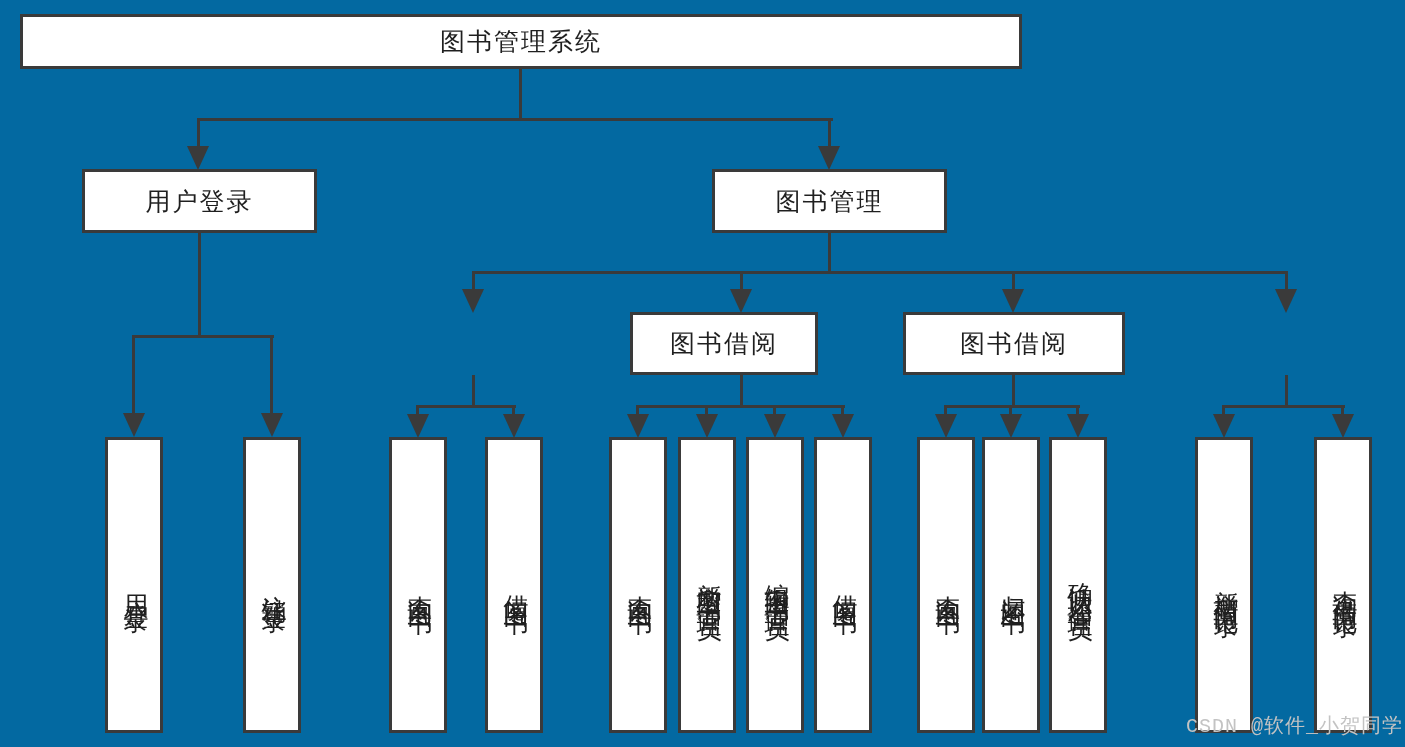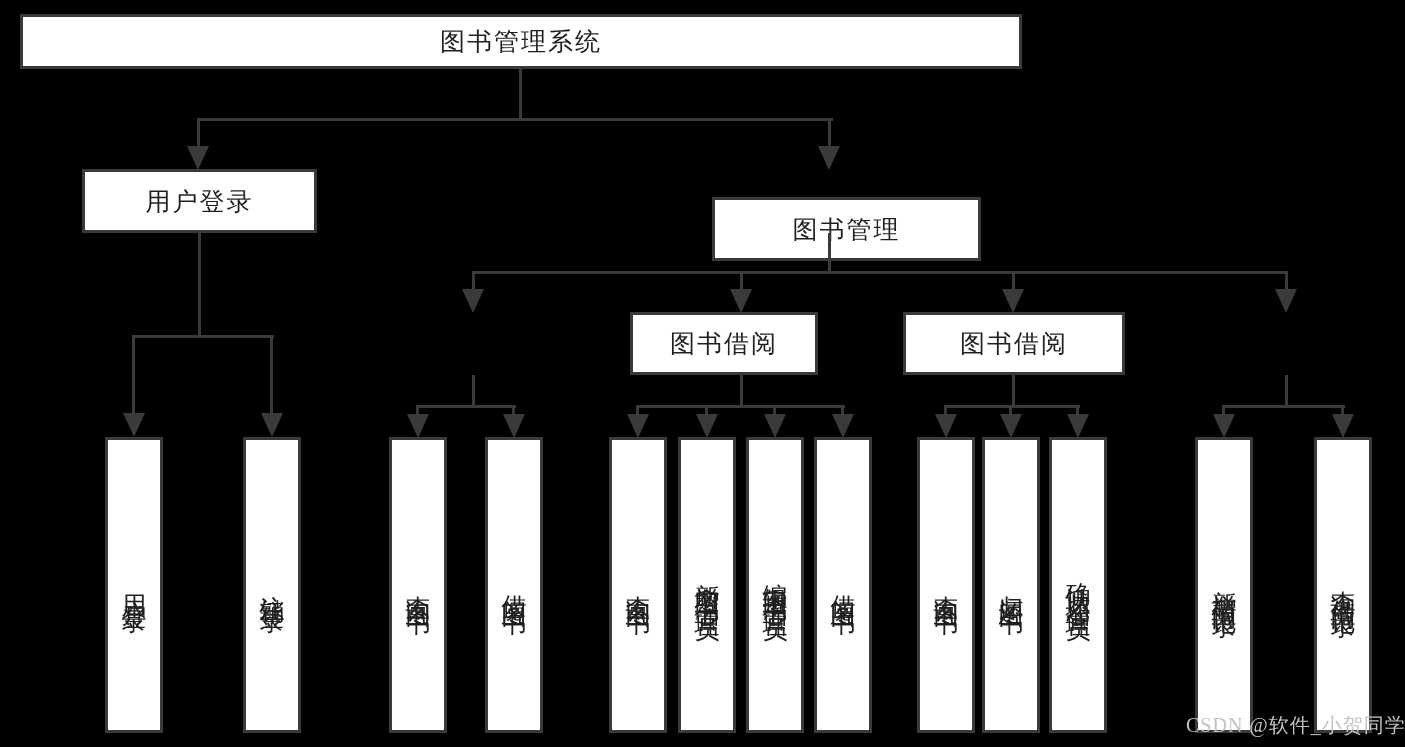--- a/index.html
+++ b/index.html
@@ -1,21 +1,21 @@
 <!DOCTYPE html>
 <html><head>
 <meta charset="utf-8">
 <style>
   html, body { margin: 0; padding: 0; background: #ffffff; }
   #canvas {
     position: relative;
     width: 1405px;
     height: 747px;
-    background: #000000;
-    font-family: Liberation Serif, serif;
+    background: #0369a1;
+    font-family: Liberation Mono, monospace;
     overflow: hidden;
   }
   .box {
     position: absolute;
     box-sizing: border-box;
     border: 3px solid #3a3a3a;
     background: #ffffff;
     display: flex;
     align-items: center;
     justify-content: center;
@@ -70,21 +70,21 @@
   <div class="box" style="left:20px; top:14px; width:1002px; height:55px;">图书管理系统</div>
 
   <div class="ln" style="left:519px; top:69px; width:3px; height:51px;"></div>
   <div class="ln" style="left:197px; top:118px; width:636px; height:3px;"></div>
   <div class="ln" style="left:197px; top:118px; width:3px; height:32px;"></div>
   <div class="ln" style="left:828px; top:118px; width:3px; height:32px;"></div>
   <div class="ah" style="left:187px; top:146px;"></div>
   <div class="ah" style="left:818px; top:146px;"></div>
 
   <div class="box" style="left:82px; top:169px; width:235px; height:64px;">用户登录</div>
-  <div class="box" style="left:712px; top:169px; width:269px; height:64px;margin-top:28px;">图书管理</div>
+  <div class="box" style="left:712px; top:169px; width:235px; height:64px;">图书管理</div>
 
   <div class="ln" style="left:198px; top:233px; width:3px; height:104px;"></div>
   <div class="ln" style="left:132px; top:335px; width:142px; height:3px;"></div>
   <div class="ln" style="left:132px; top:335px; width:3px; height:82px;"></div>
   <div class="ln" style="left:270px; top:335px; width:3px; height:82px;"></div>
   <div class="ah" style="left:123px; top:413px;"></div>
   <div class="ah" style="left:261px; top:413px;"></div>
 
   <div class="ln" style="left:828px; top:233px; width:3px; height:40px;"></div>
   <div class="ln" style="left:472px; top:271px; width:816px; height:3px;"></div>

